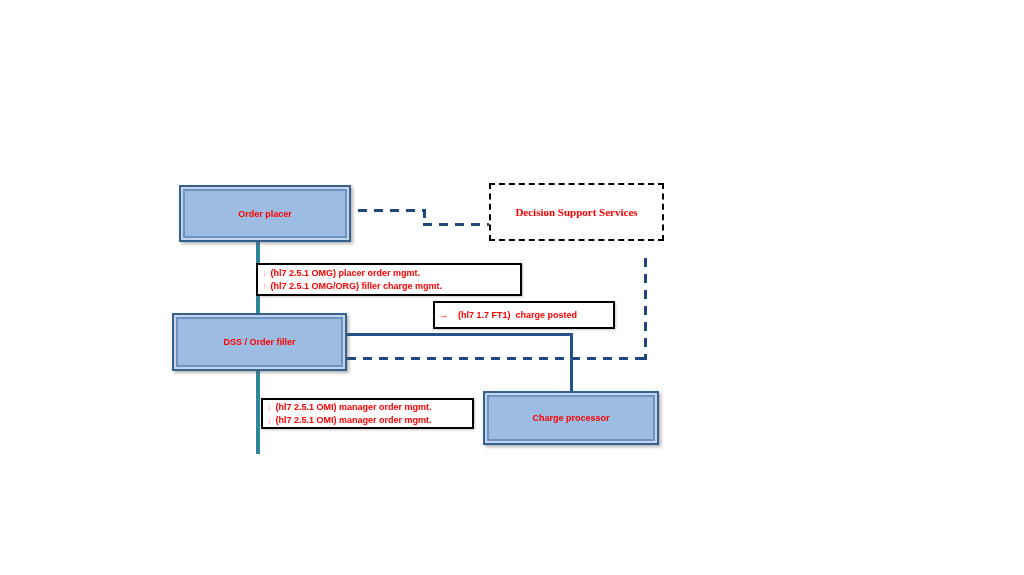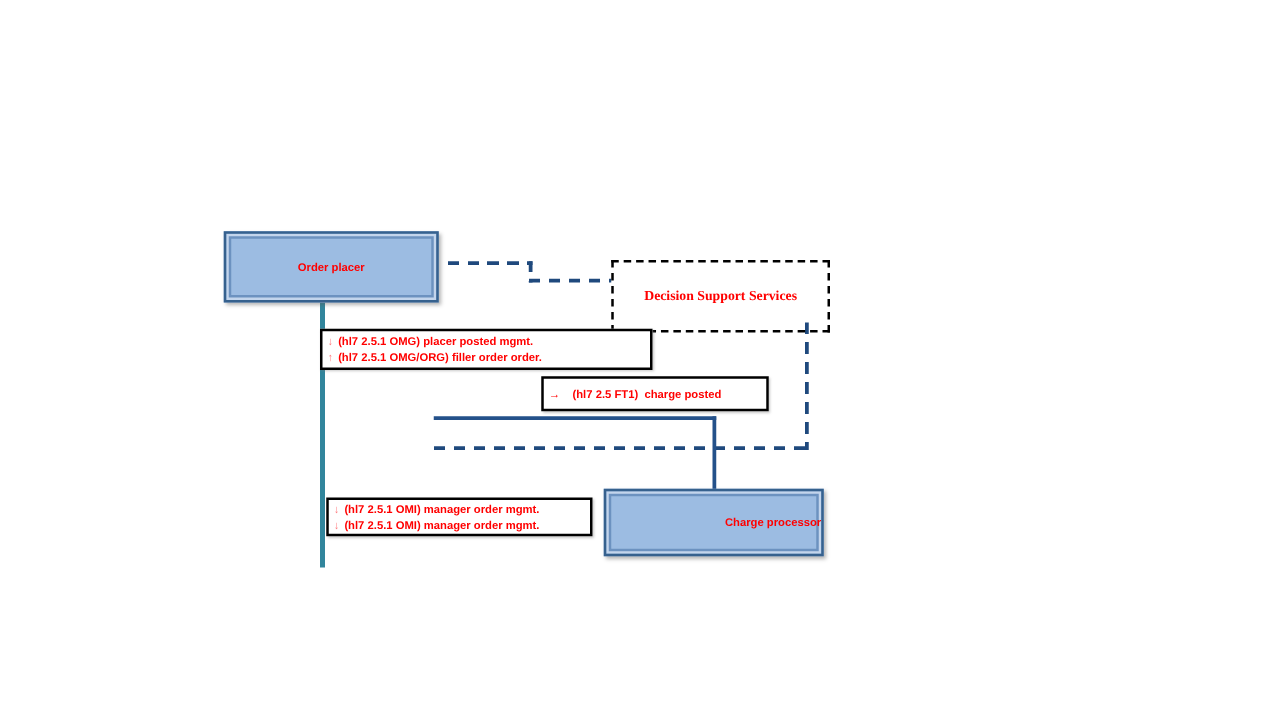--- a/index.html
+++ b/index.html
@@ -69,45 +69,48 @@
   <div class="line dash-h" style="left:347px;top:357px;width:300px;"></div>
   <div class="line dash-v" style="left:644px;top:258px;height:102px;"></div>
 
   <div class="line solid-blue" style="left:347px;top:333px;width:226px;height:3px;"></div>
   <div class="line solid-blue" style="left:570px;top:333px;width:3px;height:59px;"></div>
 
   <div class="node" style="left:179px;top:185px;width:172px;height:57px;">
     <span>Order placer</span>
   </div>
 
-  <div class="dashed-node" style="left:489px;top:208px;width:175px;height:58px;text-align:right;">
+  <div class="dashed-node" style="left:489px;top:183px;width:175px;height:58px;text-align:right;">
     <span>Decision Support Services</span>
   </div>
 
+  <div class="node" style="left:172px;top:313px;width:175px;height:58px;">
+    <span>DSS / Order filler</span>
+  </div>
 
-  <div class="node" style="left:483px;top:391px;width:176px;height:54px;justify-content:flex-end;">
+  <div class="node" style="left:483px;top:391px;width:176px;height:54px;">
     <span>Charge processor</span>
   </div>
 
 
   <div class="ann" style="left:256px;top:263px;width:266px;height:33px;">
     <div class="row">
       <span class="arrow pink">↓</span>
-      <span>(hl7 2.5.1 OMG) placer posted mgmt.</span>
+      <span>(hl7 2.5.1 OMG) placer order mgmt.</span>
     </div>
     <div class="row">
       <span class="arrow pink">↑</span>
-      <span>(hl7 2.5.1 OMG/ORG) filler order order.</span>
+      <span>(hl7 2.5.1 OMG/ORG) filler charge mgmt.</span>
     </div>
   </div>
 
   <div class="ann" style="left:433px;top:301px;width:182px;height:28px;">
     <div class="row">
       <span class="arrow red">→</span>
-      <span>(hl7 2.5 FT1)  charge posted</span>
+      <span>(hl7 1.7 FT1)  charge posted</span>
     </div>
   </div>
 
   <div class="ann" style="left:261px;top:398px;width:213px;height:31px;">
     <div class="row">
       <span class="arrow pink">↓</span>
       <span>(hl7 2.5.1 OMI) manager order mgmt.</span>
     </div>
     <div class="row">
       <span class="arrow pink">↓</span>

